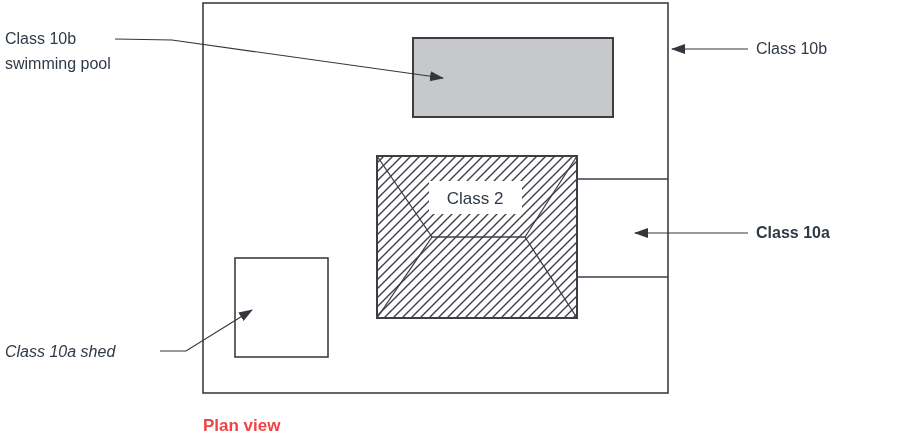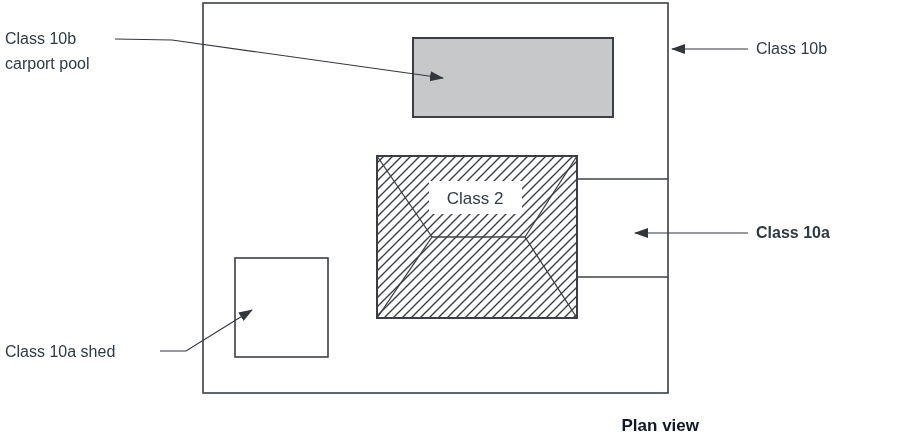--- a/index.html
+++ b/index.html
@@ -21,32 +21,32 @@
     top: 0;
   }
   .label {
     position: absolute;
     font-size: 16px;
     line-height: 25px;
     color: #2f3a46;
     white-space: nowrap;
   }
   .label-pool      { left: 5px;   top: 26px;  }
-  .label-shed      { left: 5px;   top: 339px; }
+  .label-shed      { left: 5px;   top: 339px; font-style: italic; }
   .label-fence     { left: 756px; top: 36px;  }
   .label-carport   { left: 756px; top: 220px; font-weight: bold; }
   .caption {
     position: absolute;
     left: 203px;
     top: 416px;
     width: 496px;
-    text-align: right;
+    text-align: left;
     font-size: 17px;
     font-weight: bold;
-    color: #0f172a;
+    color: #ef4444;
   }
   .class2-text {
     font-size: 17px;
     fill: #2f3a46;
     font-family: "Liberation Sans", "DejaVu Sans", sans-serif;
   }
 </style>
 </head>
 <body>
 
@@ -83,21 +83,21 @@
     <rect x="235" y="258" width="93" height="99" fill="#ffffff" stroke="#3b3f45" stroke-width="1.6"></rect>
 
     <path d="M115,39 L172,40 L443,78" fill="none" stroke="#33373c" stroke-width="1.2" marker-end="url(#arrow)"></path>
     <path d="M748,49 L672,49" fill="none" stroke="#33373c" stroke-width="1.2" marker-end="url(#arrow)"></path>
     <path d="M748,233 L635,233" fill="none" stroke="#33373c" stroke-width="1.2" marker-end="url(#arrow)"></path>
     <path d="M160,351 L186,351 L252,310" fill="none" stroke="#33373c" stroke-width="1.2" marker-end="url(#arrow)"></path>
   </svg>
 
   <div class="label label-pool">
     <div>Class 10b</div>
-    <div>carport pool</div>
+    <div>swimming pool</div>
   </div>
 
   <div class="label label-fence">
     <div>Class 10b</div>
   </div>
 
   <div class="label label-carport">
     <div>Class 10a</div>
   </div>
 

